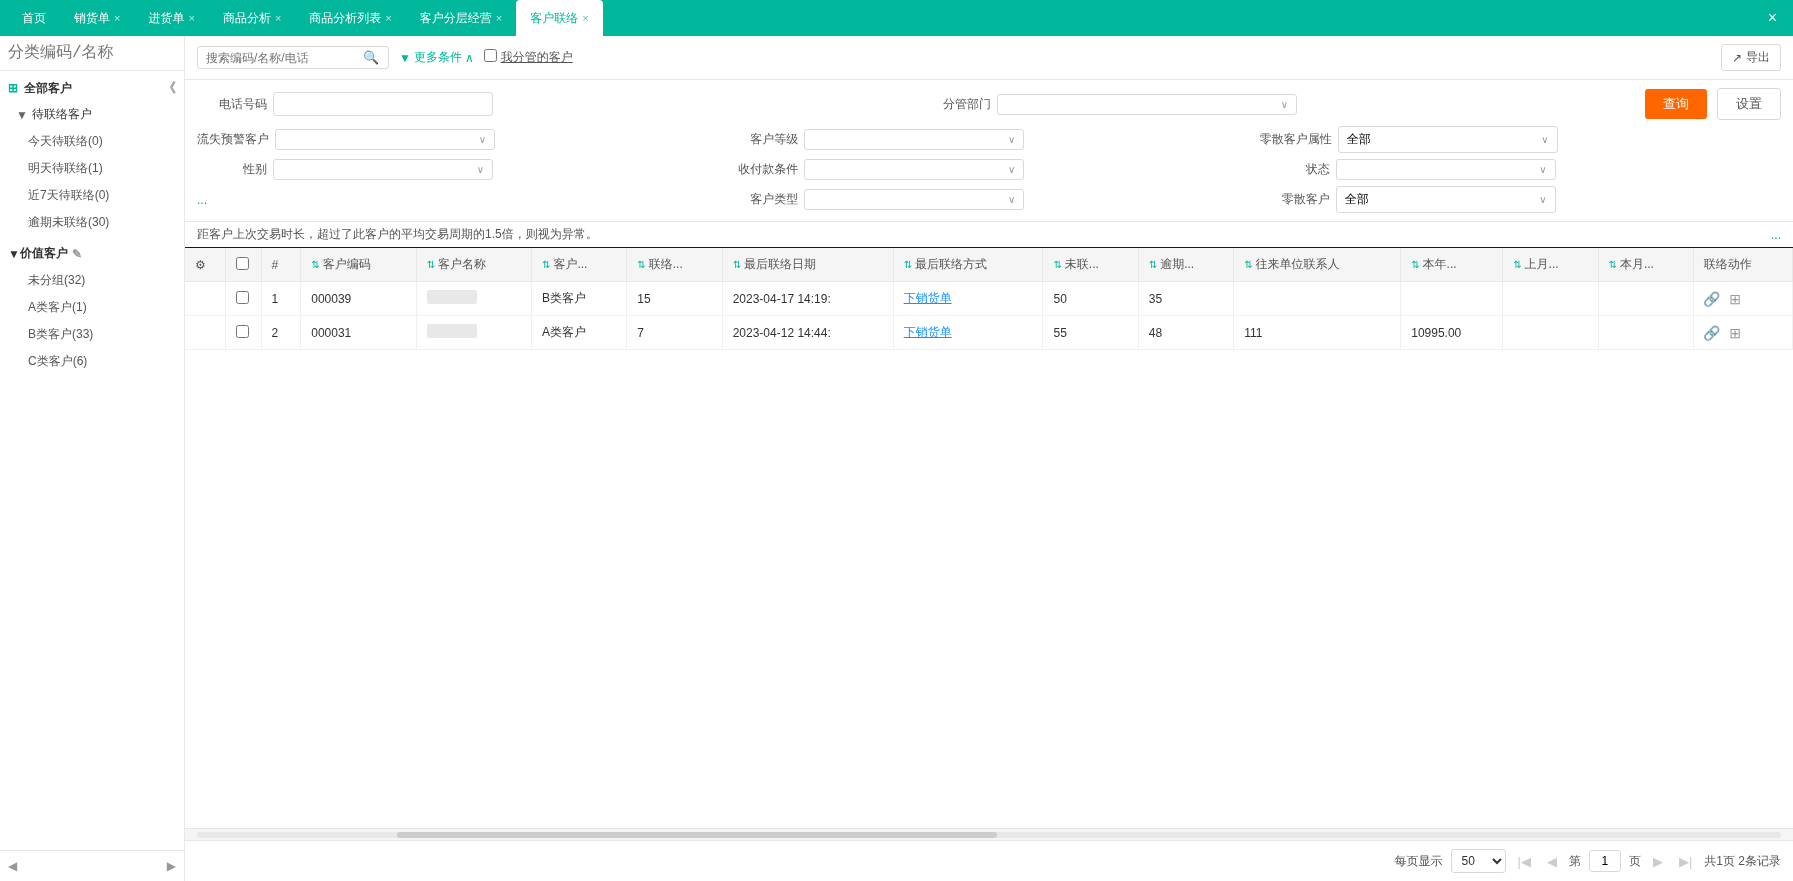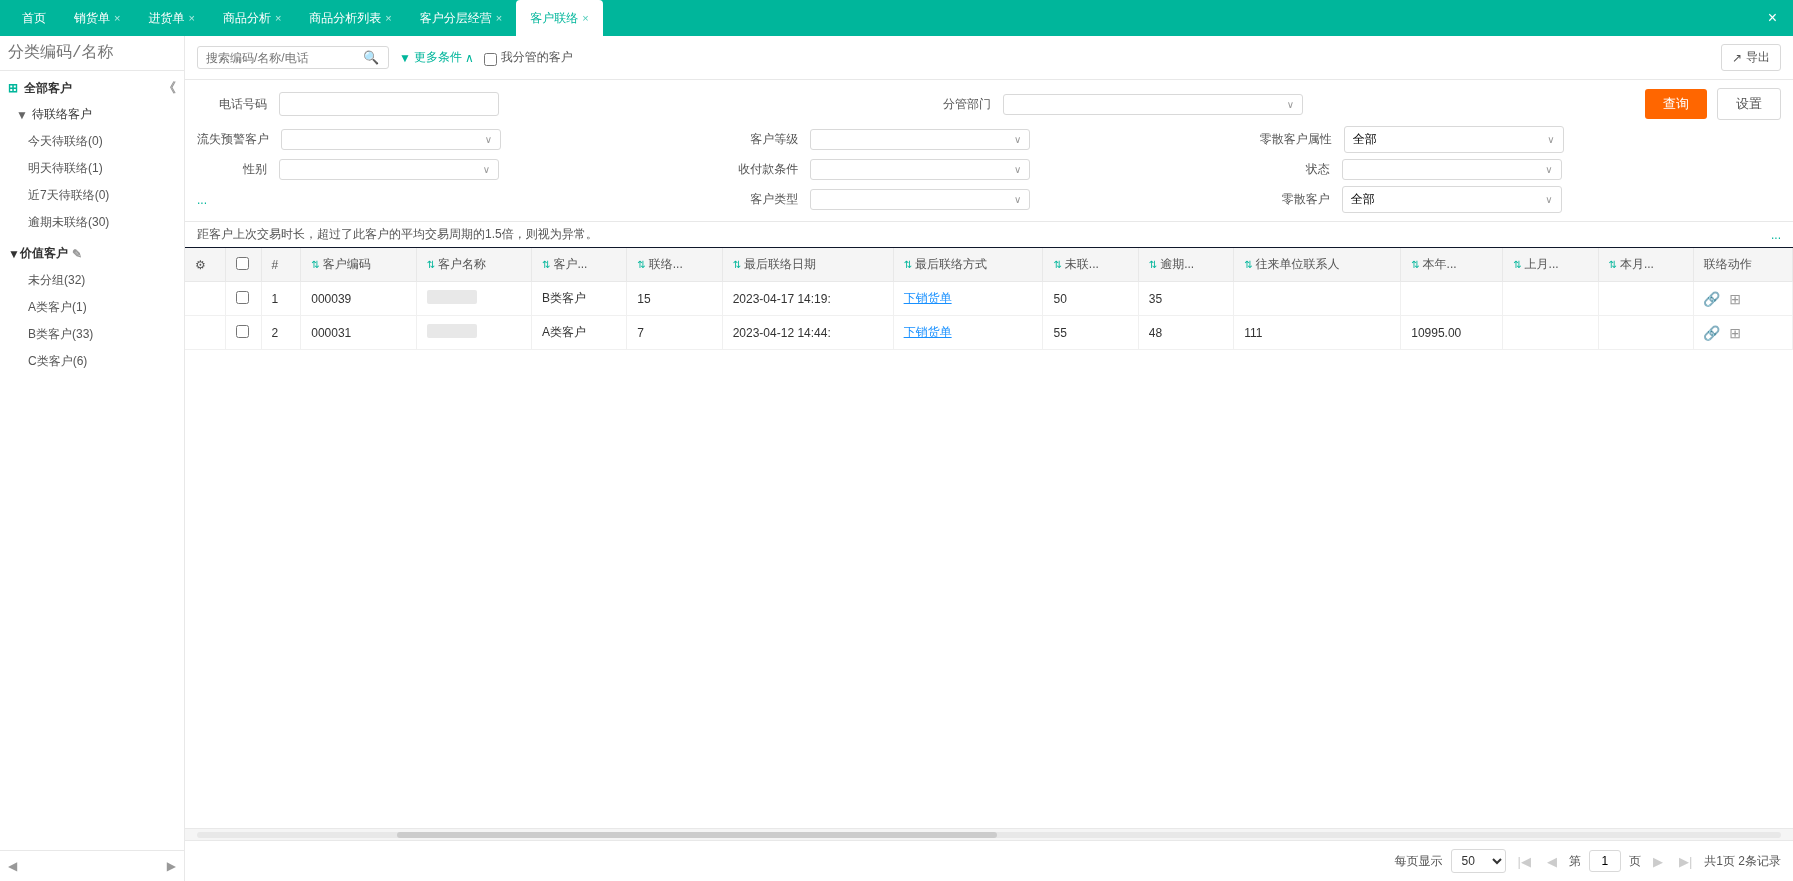--- a/index.html
+++ b/index.html
@@ -68,36 +68,36 @@
     .search-input-wrap {
       display: flex; align-items: flex-end; border: 1px solid #d9d9d9; border-radius: 3px;
       padding: 3px 8px; width: 192px;
     }
     .search-input-wrap input { border: none; outline: none; flex: 1; font-size: 12px; color: #333; }
     .search-input-icon { color: #999; font-size: 13px; }
 
     .more-conditions {
       display: flex; align-items: center; color: #00b69b; cursor: pointer; font-size: 12px; gap: 3px;
     }
-    .my-customers { display: flex; align-items: flex-end; gap: 4px; color: #555; font-size: 12px; cursor: pointer; }
+    .my-customers { display: flex; align-items: flex-start; gap: 4px; color: #555; font-size: 12px; cursor: pointer; text-decoration: underline; }
     .my-customers input[type=checkbox] { cursor: pointer; }
     .export-btn {
       margin-left: auto; display: flex; align-items: center; gap: 4px;
       color: #555; cursor: pointer; font-size: 12px; border: 1px solid #d9d9d9;
       border-radius: 3px; padding: 4px 10px; background: #fff;
     }
 
     
     .filter-area {
       background: #fff; border-bottom: 1px solid #e8e8e8; padding: 8px 12px;
     }
     .filter-row { display: flex; align-items: center; gap: 10px; margin-bottom: 6px; }
     .filter-row:last-child { margin-bottom: 0; }
     .filter-item {
-      display: flex; align-items: center; flex: 1; gap: 12px; min-width: 0;
+      display: flex; align-items: center; flex: 1; gap: 6px; min-width: 0;
     }
     .filter-label { color: #555; white-space: nowrap; min-width: 70px; text-align: right; }
     .filter-select {
       flex: 1; border: 1px solid #d9d9d9; border-radius: 3px; padding: 4px 8px;
       display: flex; align-items: center; justify-content: space-between; cursor: pointer;
       background: #fff; min-width: 120px; max-width: 220px;
     }
     .filter-select .placeholder { color: #bbb; }
     .filter-select .arrow { color: #999; font-size: 10px; }
 

